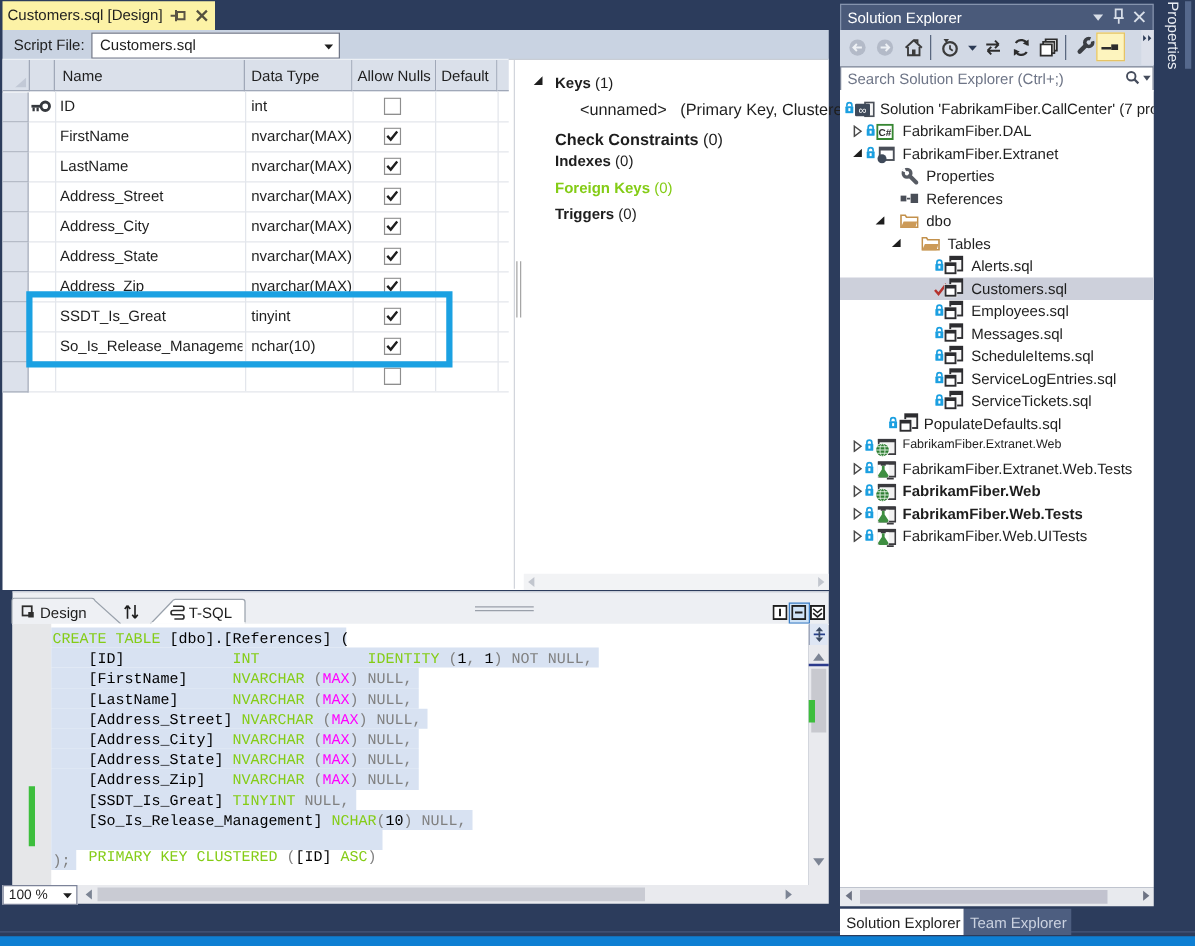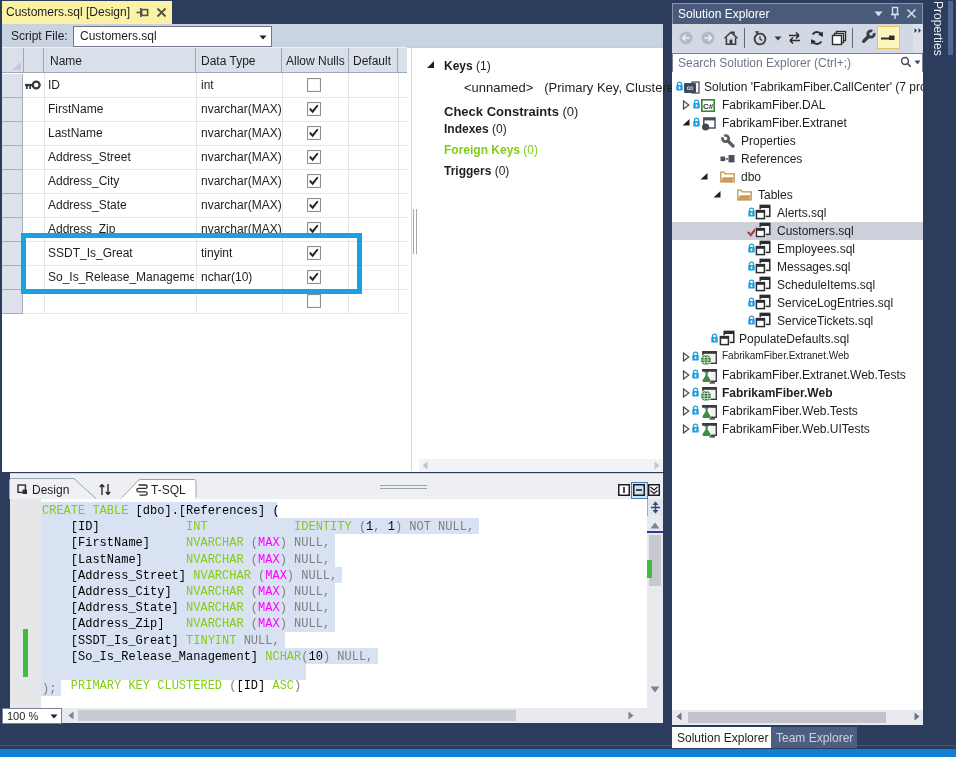--- a/index.html
+++ b/index.html
@@ -574,21 +574,21 @@
     <rect x="2.7" y="5.5" width="1.6" height="2.4" fill="#fff"></rect>
   </svg>
 <svg style="position:absolute;left:700px;top:405px" width="17" height="15" viewBox="0 0 17 15">
     <rect x="3" y="0.7" width="13.3" height="11.6" fill="#f2f2f2" stroke="#3a3a3e" stroke-width="1.4"></rect>
     <rect x="2.3" y="0" width="14" height="2.8" fill="#3a3a3e"></rect>
     <rect x="2" y="2.8" width="9" height="10" fill="#fff"></rect>
     <path d="M4.6 2.9h4" stroke="#3a3a3e" stroke-width="1.3"></path>
     <path d="M5.5 3.5v3L2.6 11a1.3 1.3 0 0 0 1.2 1.9h5.6A1.3 1.3 0 0 0 10.6 11L7.7 6.5v-3z" fill="#3e8e41"></path>
     <rect x="9.5" y="13.2" width="5.5" height="1.4" fill="#3a3a3e"></rect>
   </svg>
-<div style="position:absolute;left:722px;top:404px;font-size:12px;color:#1e1e1e;font-weight:normal;white-space:nowrap;max-width:201px;overflow:hidden">FabrikamFiber.Web.Tests</div>
+<div style="position:absolute;left:722px;top:404px;font-size:12px;color:#1e1e1e;font-weight:bold;white-space:nowrap;max-width:201px;overflow:hidden">FabrikamFiber.Web.Tests</div>
 <svg style="position:absolute;left:682px;top:424px" width="8" height="10" viewBox="0 0 8 10">
     <polygon points="1.5,1 6.8,5 1.5,9" fill="#fff" stroke="#4a4a4a" stroke-width="1.2"></polygon>
   </svg>
 <svg style="position:absolute;left:692px;top:423px" width="7" height="10" viewBox="0 0 7 10">
     <path d="M1.5 4.2V3.1a2 2 0 0 1 4 0v1.1" fill="none" stroke="#1b9fe0" stroke-width="1.3"></path>
     <rect x="0.3" y="4" width="6.4" height="5.6" rx="0.7" fill="#1b9fe0"></rect>
     <rect x="2.7" y="5.5" width="1.6" height="2.4" fill="#fff"></rect>
   </svg>
 <svg style="position:absolute;left:700px;top:423px" width="17" height="15" viewBox="0 0 17 15">
     <rect x="3" y="0.7" width="13.3" height="11.6" fill="#f2f2f2" stroke="#3a3a3e" stroke-width="1.4"></rect>

